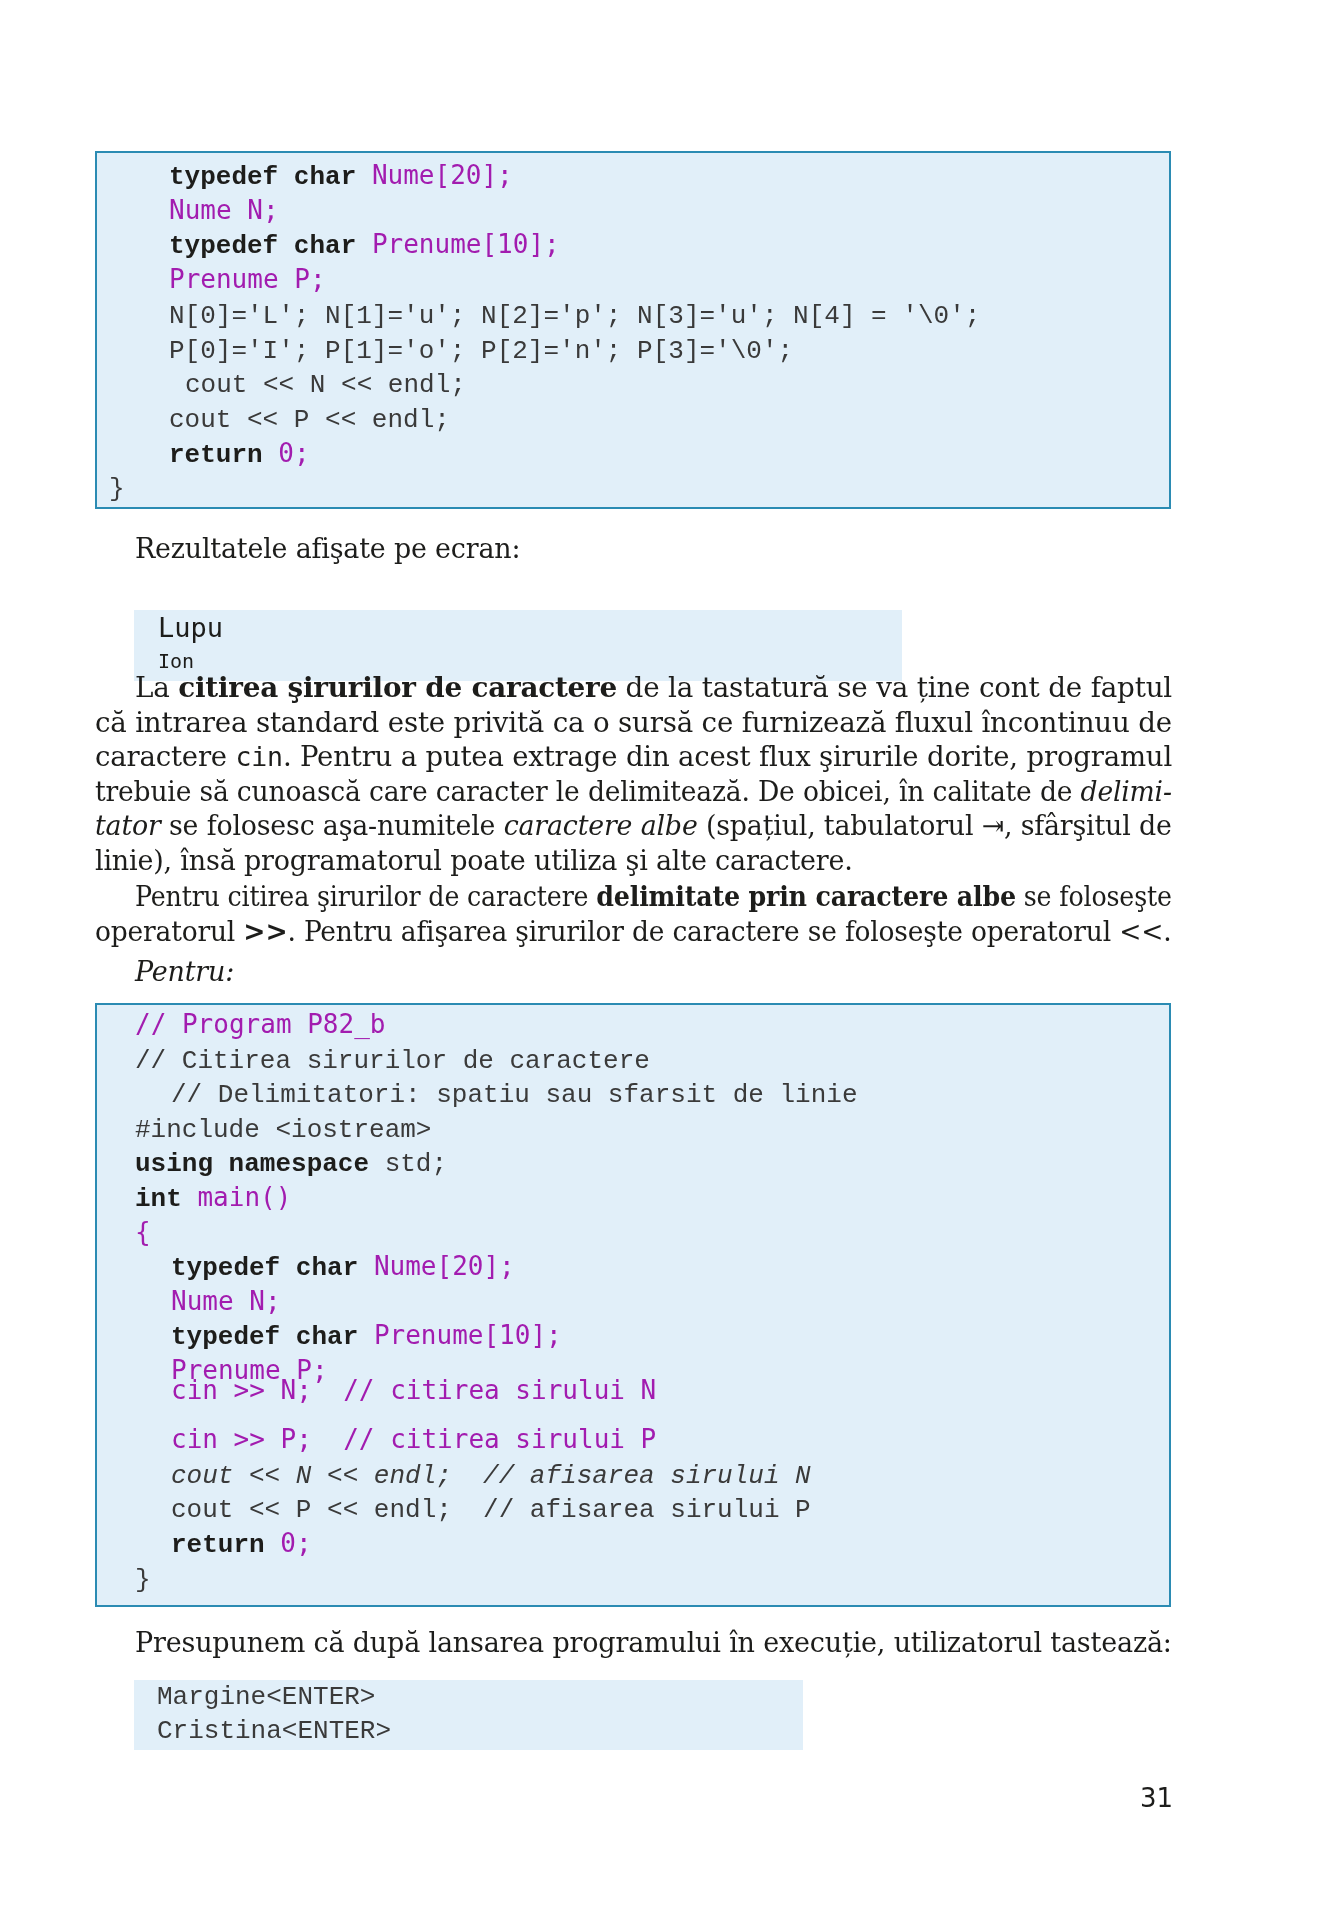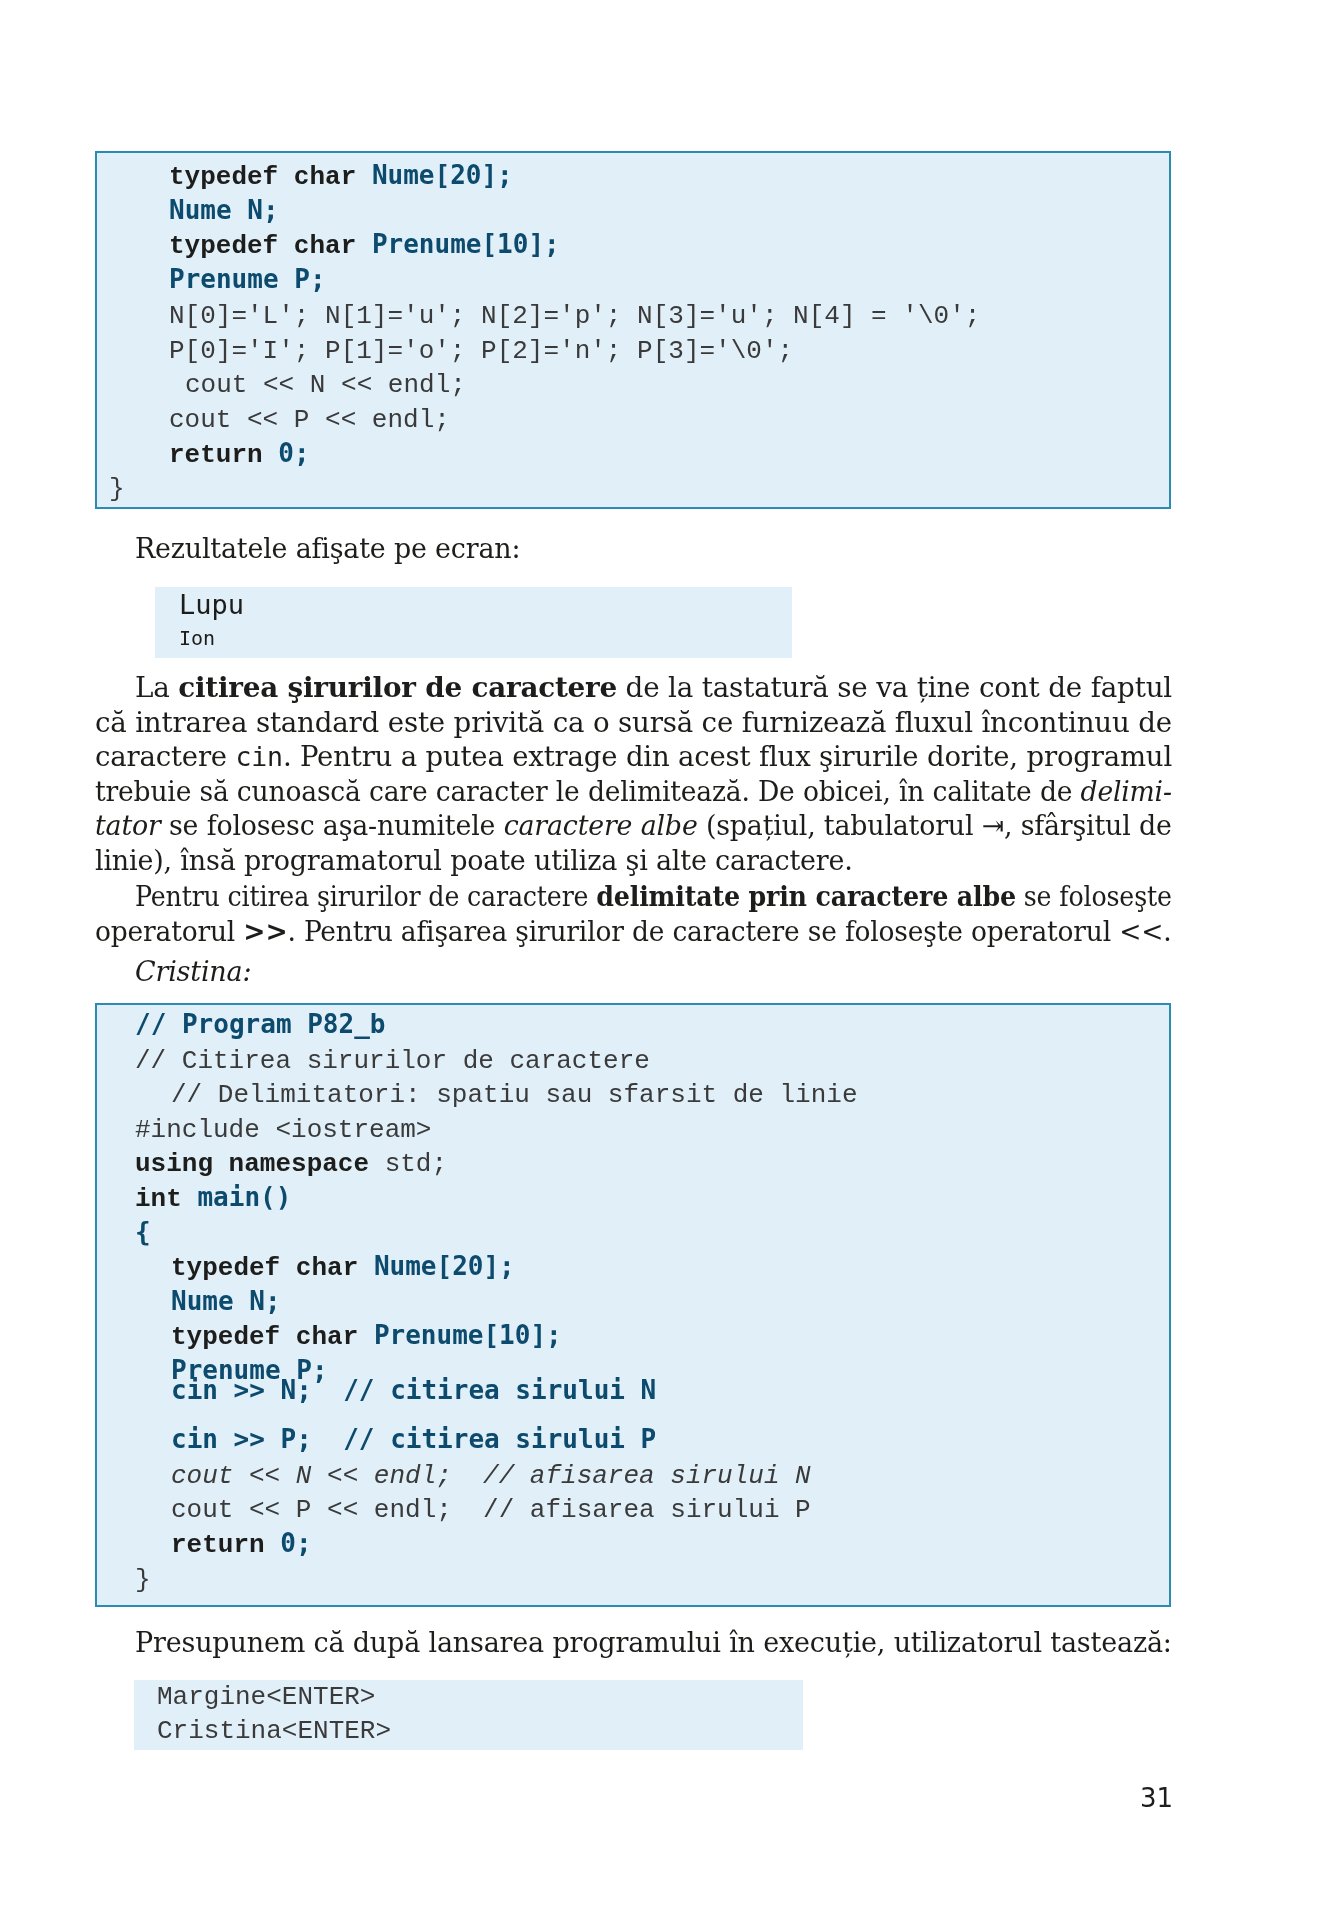--- a/index.html
+++ b/index.html
@@ -7,21 +7,21 @@
   .serif { font-family: "DejaVu Serif", "Liberation Serif", serif; }
   .mono { font-family: "Liberation Mono", "DejaVu Sans Mono", monospace; }
   .monos { font-family: "DejaVu Sans Mono", "Liberation Mono", monospace; }
 
   .codebox {
     position: absolute; left: 95px; width: 1076px;
     background: #e1eff9; border: 2px solid #2b8bb3; box-sizing: border-box;
   }
   .codeline { position: absolute; white-space: pre; font-size: 26px; line-height: 35px; height: 35px; }
   .kw { font-family: "Liberation Mono", monospace; font-weight: bold; color: #1d1d1b; }
-  .id { font-family: "DejaVu Sans Mono", monospace; font-weight: bold; color: #0c4a6e; }
+  .id { font-family: "DejaVu Sans Mono", monospace; font-weight: normal; color: #a21caf; }
   .lt { font-family: "Liberation Mono", monospace; font-weight: normal; color: #3a3a3a; }
 
   .plainbox {
     position: absolute; background: #e1eff9;
   }
 
   .para { position: absolute; font-size: 27px; line-height: 34.5px; white-space: nowrap; letter-spacing: -0.2px; }
   .para b { font-weight: bold; }
   .para i { font-style: italic; }
   .inline-mono { font-family: "DejaVu Sans Mono", monospace; font-size: 26px; }
@@ -41,40 +41,40 @@
       <div class="codeline" style="left: 72px; top: 178.5px;"><span class="lt">P[0]='I'; P[1]='o'; P[2]='n'; P[3]='\0';</span></div>
       <div class="codeline" style="left: 72px; top: 213.2px; margin-left: 16px;"><span class="lt">cout &lt;&lt; N &lt;&lt; endl;</span></div>
       <div class="codeline" style="left: 72px; top: 247.9px;"><span class="lt">cout &lt;&lt; P &lt;&lt; endl;</span></div>
       <div class="codeline" style="left: 72px; top: 282.6px;"><span class="kw">return</span><span class="id"> 0;</span></div>
       <div class="codeline" style="left: 12px; top: 317.3px;"><span class="lt">}</span></div>
     </div>
 </div>
 
 <div class="para serif" style="left: 135px; top: 532px; transform-origin: left top; transform: scaleX(0.9974);">Rezultatele afişate pe ecran:</div>
 
-<div class="plainbox" style="left:134px; top:587px; width:637px; height:71px;margin-left:21px;">
+<div class="plainbox" style="left:134px; top:610px; width:768px; height:71px;">
   <div class="codeline monos" style="left:24px; top:0px; font-size:27px;">Lupu</div>
   <div class="codeline monos" style="left:24px; top:34px; font-size:20px;">Ion</div>
 </div>
 
 <div id="p1">
     <div class="para serif" style="left: 135px; top: 671px; transform-origin: left top; transform: scaleX(1.0298);"><span>La </span><b>citirea şirurilor de caractere</b><span> de la tastatură se va ține cont de faptul</span></div>
     <div class="para serif" style="left: 95px; top: 705.5px; transform-origin: left top; transform: scaleX(1.0257);"><span>că intrarea standard este privită ca o sursă ce furnizează fluxul încontinuu de</span></div>
     <div class="para serif" style="left: 95px; top: 740px; transform-origin: left top; transform: scaleX(1.0209);"><span>caractere </span><span class="inline-mono">cin</span><span>. Pentru a putea extrage din acest flux şirurile dorite, programul</span></div>
     <div class="para serif" style="left: 95px; top: 774.5px; transform-origin: left top; transform: scaleX(0.9854);"><span>trebuie să cunoască care caracter le delimitează. De obicei, în calitate de </span><i>delimi-</i></div>
     <div class="para serif" style="left: 95px; top: 809px; transform-origin: left top; transform: scaleX(0.9954);"><i>tator</i><span> se folosesc aşa-numitele </span><i>caractere albe</i><span> (spațiul, tabulatorul ⇥, sfârşitul de</span></div>
     <div class="para serif" style="left: 95px; top: 843.5px;"><span>linie), însă programatorul poate utiliza şi alte caractere.</span></div>
   </div>
 
 <div id="p2">
     <div class="para serif" style="left: 135px; top: 880px; transform-origin: left top; transform: scaleX(0.9385);"><span>Pentru citirea şirurilor de caractere </span><b>delimitate prin caractere albe</b><span> se foloseşte</span></div>
     <div class="para serif" style="left: 95px; top: 914.5px; transform-origin: left top; transform: scaleX(0.9827);"><span>operatorul </span><b>&gt;&gt;</b><span>. Pentru afişarea şirurilor de caractere se foloseşte operatorul &lt;&lt;.</span></div>
   </div>
 
-<div class="para serif" style="left:135px; top:955px; font-style:italic;">Cristina:</div>
+<div class="para serif" style="left:135px; top:955px; font-style:italic;">Pentru:</div>
 
 <div class="codebox" style="top:1003px; height:604px;">
   <div id="cb2">
       <div class="codeline" style="left: 38px; top: 2px;"><span class="id">// Program P82_b</span></div>
       <div class="codeline" style="left: 38px; top: 36.6px;"><span class="lt">// Citirea sirurilor de caractere</span></div>
       <div class="codeline" style="left: 38px; top: 71.2px; margin-left: 36px;"><span class="lt">// Delimitatori: spatiu sau sfarsit de linie</span></div>
       <div class="codeline" style="left: 38px; top: 105.8px;"><span class="lt">#include &lt;iostream&gt;</span></div>
       <div class="codeline" style="left: 38px; top: 140.4px;"><span class="kw">using namespace</span><span class="lt"> std;</span></div>
       <div class="codeline" style="left: 38px; top: 175px;"><span class="kw">int</span><span class="id"> main()</span></div>
       <div class="codeline" style="left: 38px; top: 209.6px;"><span class="id">{</span></div>

